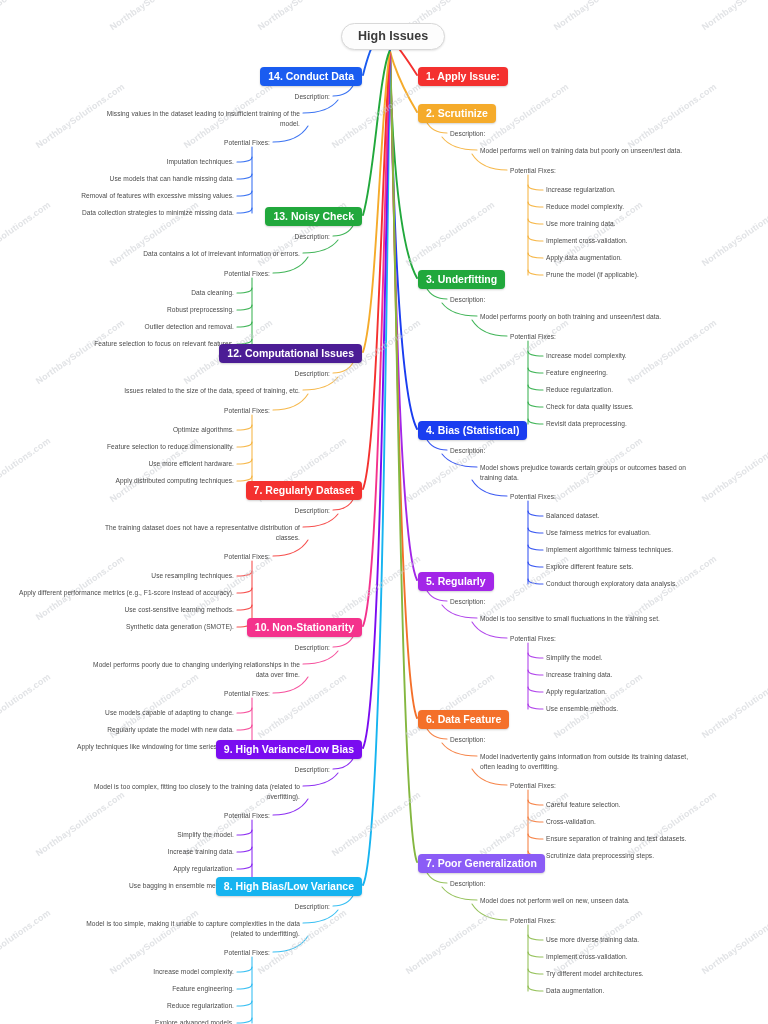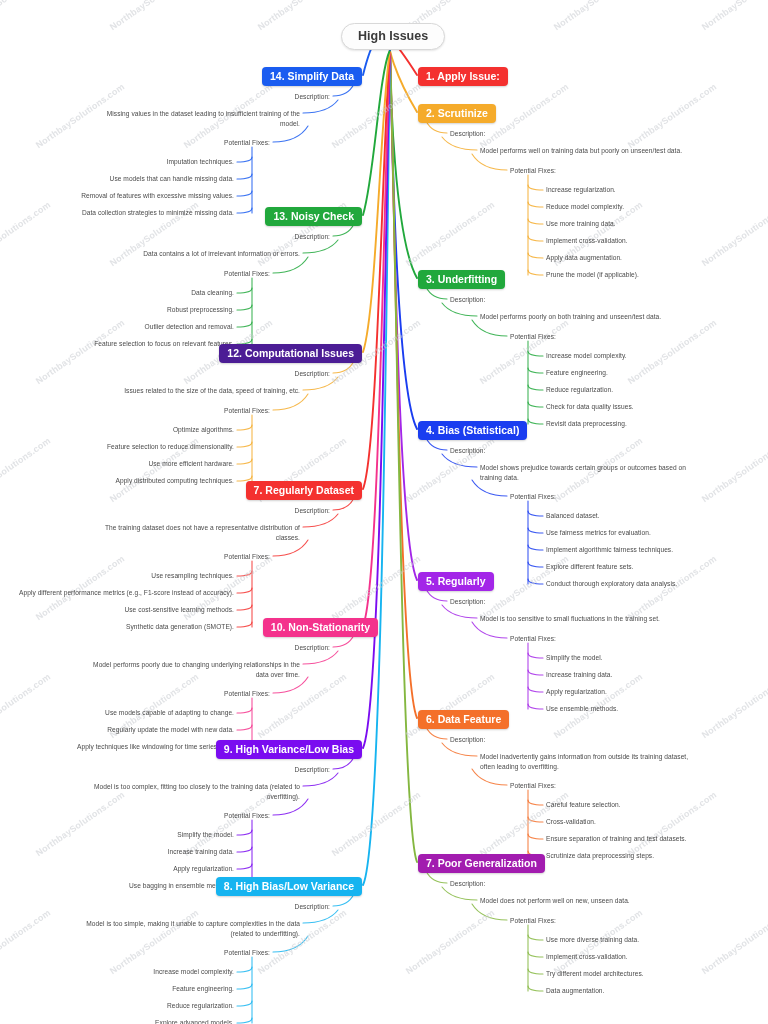--- a/index.html
+++ b/index.html
@@ -296,21 +296,21 @@
       <div class="lbl" style="left: 546px; top: 687px;">Apply regularization.</div>
       <div class="lbl" style="left: 546px; top: 704px;">Use ensemble methods.</div>
       <div class="topic" style="top: 709px; left: 418px;"><div class="chip" style="background: rgb(244, 112, 42);"><span class="num">6.</span><span> Data Feature</span></div></div>
       <div class="lbl" style="left: 450px; top: 735px;">Description:</div>
       <div class="lbl wrap" style="width: 215px; left: 480px; top: 752px;">Model inadvertently gains information from outside its training dataset, often leading to overfitting.</div>
       <div class="lbl" style="left: 510px; top: 781px;">Potential Fixes:</div>
       <div class="lbl" style="left: 546px; top: 800px;">Careful feature selection.</div>
       <div class="lbl" style="left: 546px; top: 817px;">Cross-validation.</div>
       <div class="lbl" style="left: 546px; top: 834px;">Ensure separation of training and test datasets.</div>
       <div class="lbl" style="left: 546px; top: 851px;">Scrutinize data preprocessing steps.</div>
-      <div class="topic" style="top: 853px; left: 418px;"><div class="chip" style="background: #a21caf;"><span class="num">7.</span><span> Poor Generalization</span></div></div>
+      <div class="topic" style="top: 853px; left: 418px;"><div class="chip" style="background: #8b5cf6;"><span class="num">7.</span><span> Poor Generalization</span></div></div>
       <div class="lbl" style="left: 450px; top: 879px;">Description:</div>
       <div class="lbl wrap" style="width: 215px; left: 480px; top: 896px;">Model does not perform well on new, unseen data.</div>
       <div class="lbl" style="left: 510px; top: 916px;">Potential Fixes:</div>
       <div class="lbl" style="left: 546px; top: 935px;">Use more diverse training data.</div>
       <div class="lbl" style="left: 546px; top: 952px;">Implement cross-validation.</div>
       <div class="lbl" style="left: 546px; top: 969px;">Try different model architectures.</div>
       <div class="lbl" style="left: 546px; top: 986px;">Data augmentation.</div>
       <div class="topic" style="top: 876px; right: 406px; text-align: right;"><div class="chip" style="background: rgb(22, 180, 240);"><span class="num">8.</span><span> High Bias/Low Variance</span></div></div>
       <div class="lbl r" style="right: 438px; top: 902px;">Description:</div>
       <div class="lbl wrap r" style="width: 215px; right: 468px; top: 919px;">Model is too simple, making it unable to capture complexities in the data (related to underfitting).</div>
@@ -320,21 +320,21 @@
       <div class="lbl r" style="right: 534px; top: 1001px;">Reduce regularization.</div>
       <div class="lbl r" style="right: 534px; top: 1018px;">Explore advanced models.</div>
       <div class="topic" style="top: 739px; right: 406px; text-align: right;"><div class="chip" style="background: rgb(122, 12, 240); text-align: right;"><span class="num">9.</span><span> High Variance/Low Bias</span></div></div>
       <div class="lbl r" style="right: 438px; top: 765px;">Description:</div>
       <div class="lbl wrap r" style="width: 215px; right: 468px; top: 782px;">Model is too complex, fitting too closely to the training data (related to overfitting).</div>
       <div class="lbl r" style="right: 498px; top: 811px;">Potential Fixes:</div>
       <div class="lbl r" style="right: 534px; top: 830px;">Simplify the model.</div>
       <div class="lbl r" style="right: 534px; top: 847px;">Increase training data.</div>
       <div class="lbl r" style="right: 534px; top: 864px;">Apply regularization.</div>
       <div class="lbl r" style="right: 534px; top: 881px;">Use bagging in ensemble methods.</div>
-      <div class="topic" style="top: 617px; right: 390px; text-align: right;"><div class="chip" style="background: rgb(244, 50, 140);"><span class="num">10.</span><span> Non-Stationarity</span></div></div>
+      <div class="topic" style="top: 617px; right: 406px; text-align: right;"><div class="chip" style="background: rgb(244, 50, 140);"><span class="num">10.</span><span> Non-Stationarity</span></div></div>
       <div class="lbl r" style="right: 438px; top: 643px;">Description:</div>
       <div class="lbl wrap r" style="width: 215px; right: 468px; top: 660px;">Model performs poorly due to changing underlying relationships in the data over time.</div>
       <div class="lbl r" style="right: 498px; top: 689px;">Potential Fixes:</div>
       <div class="lbl r" style="right: 534px; top: 708px;">Use models capable of adapting to change.</div>
       <div class="lbl r" style="right: 534px; top: 725px;">Regularly update the model with new data.</div>
       <div class="lbl r" style="right: 534px; top: 742px;">Apply techniques like windowing for time series data.</div>
       <div class="topic" style="top: 480px; right: 406px; text-align: right;"><div class="chip" style="background: rgb(244, 49, 47);"><span class="num">7.</span><span> Regularly Dataset</span></div></div>
       <div class="lbl r" style="right: 438px; top: 506px;">Description:</div>
       <div class="lbl wrap r" style="width: 215px; right: 468px; top: 523px;">The training dataset does not have a representative distribution of classes.</div>
       <div class="lbl r" style="right: 498px; top: 552px;">Potential Fixes:</div>
@@ -351,21 +351,21 @@
       <div class="lbl r" style="right: 534px; top: 459px;">Use more efficient hardware.</div>
       <div class="lbl r" style="right: 534px; top: 476px;">Apply distributed computing techniques.</div>
       <div class="topic" style="top: 206px; right: 406px; text-align: right;"><div class="chip" style="background: rgb(33, 168, 60);"><span class="num">13.</span><span> Noisy Check</span></div></div>
       <div class="lbl r" style="right: 438px; top: 232px;">Description:</div>
       <div class="lbl wrap r" style="width: 215px; right: 468px; top: 249px;">Data contains a lot of irrelevant information or errors.</div>
       <div class="lbl r" style="right: 498px; top: 269px;">Potential Fixes:</div>
       <div class="lbl r" style="right: 534px; top: 288px;">Data cleaning.</div>
       <div class="lbl r" style="right: 534px; top: 305px;">Robust preprocessing.</div>
       <div class="lbl r" style="right: 534px; top: 322px;">Outlier detection and removal.</div>
       <div class="lbl r" style="right: 534px; top: 339px;">Feature selection to focus on relevant features.</div>
-      <div class="topic" style="top: 66px; right: 406px; text-align: right;"><div class="chip" style="background: rgb(26, 92, 240);"><span class="num">14.</span><span> Simplify Data</span></div></div>
+      <div class="topic" style="top: 66px; right: 406px; text-align: right;"><div class="chip" style="background: rgb(26, 92, 240);"><span class="num">14.</span><span> Conduct Data</span></div></div>
       <div class="lbl r" style="right: 438px; top: 92px;">Description:</div>
       <div class="lbl wrap r" style="width: 215px; right: 468px; top: 109px;">Missing values in the dataset leading to insufficient training of the model.</div>
       <div class="lbl r" style="right: 498px; top: 138px;">Potential Fixes:</div>
       <div class="lbl r" style="right: 534px; top: 157px;">Imputation techniques.</div>
       <div class="lbl r" style="right: 534px; top: 174px;">Use models that can handle missing data.</div>
       <div class="lbl r" style="right: 534px; top: 191px;">Removal of features with excessive missing values.</div>
       <div class="lbl r" style="right: 534px; top: 208px;">Data collection strategies to minimize missing data.</div>
     </div>
 
 </div>

